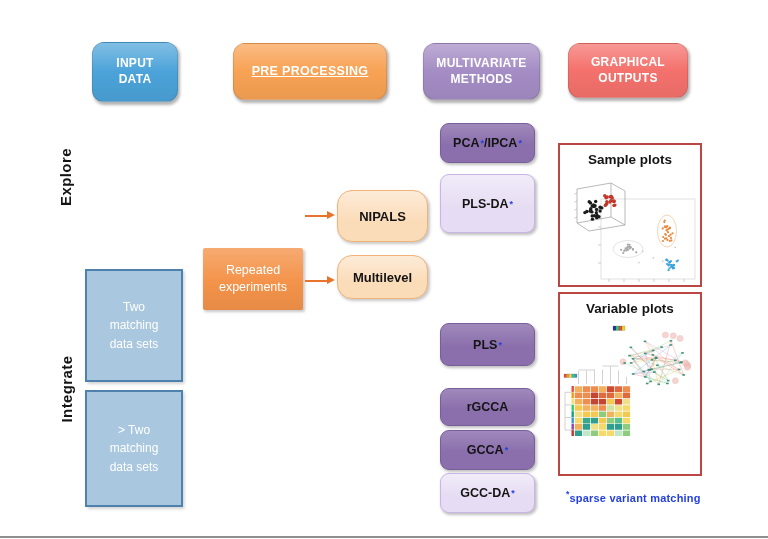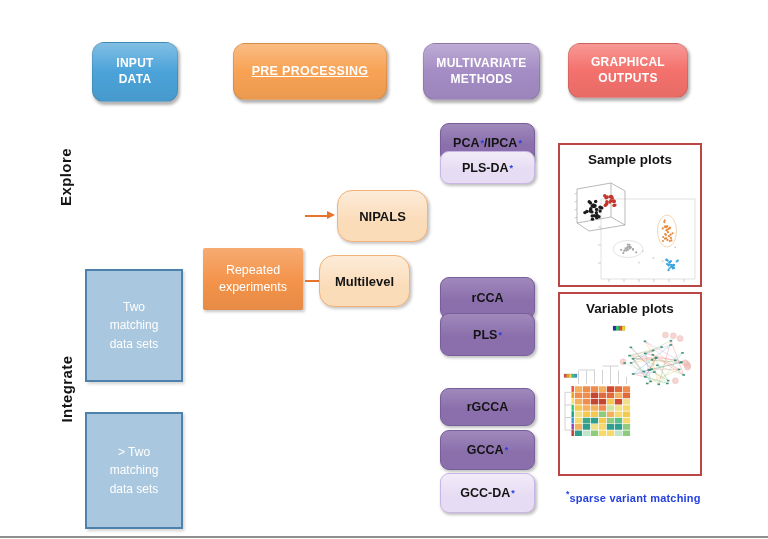--- a/index.html
+++ b/index.html
@@ -96,55 +96,52 @@
   </div>
 
   <div class="vlabel" style="left:27px;top:167px;width:80px;height:20px">Explore</div>
   <div class="vlabel" style="left:20px;top:379px;width:96px;height:20px">Integrate</div>
 
   <div class="dbox" style="left:85px;top:269px;width:98px;height:113px">
     <span class="pre">Two
 matching
 data sets</span>
   </div>
-  <div class="dbox" style="left:85px;top:412px;width:98px;height:117px">
+  <div class="dbox" style="left:85px;top:390px;width:98px;height:117px">
     <span class="pre">&gt; Two
 matching
 data sets</span>
   </div>
 
   <div class="obox" style="left:203px;top:248px;width:100px;height:62px">
     <span class="pre">Repeated
 experiments</span>
   </div>
 
   <div class="harrow" style="left:305px;top:215px;width:23px"></div>
   <div class="harrow" style="left:305px;top:280px;width:23px"></div>
 
   <div class="pbox" style="left:337px;top:190px;width:91px;height:52px">
     <span>NIPALS</span>
   </div>
-  <div class="pbox" style="left:319px;top:255px;width:91px;height:52px">
+  <div class="pbox" style="left:337px;top:255px;width:91px;height:44px">
     <span>Multilevel</span>
   </div>
 
   <div class="mbox mdark" style="top:123px;height:40px">
     <span>PCA</span>
       <sup class="ast">*</sup>
       <span>/IPCA</span>
       <sup class="ast">*</sup>
   </div>
-  <div class="mbox mlight" style="top:151px;height:33px">
+  <div class="mbox mlight" style="top:174px;height:59px">
     <span>PLS-DA</span>
       <sup class="ast">*</sup>
   </div>
-  <div class="mbox mdark" style="top:277px;height:42px">
-    <span>rCCA</span>
-  </div>
-  <div class="mbox mdark" style="top:313px;height:43px">
+  <div class="mbox mdark" style="top:323px;height:43px">
     <span>PLS</span>
       <sup class="ast">*</sup>
   </div>
   <div class="mbox mdark" style="top:388px;height:38px">
     <span>rGCCA</span>
   </div>
   <div class="mbox mdark" style="top:430px;height:40px">
     <span>GCCA</span>
       <sup class="ast">*</sup>
   </div>

